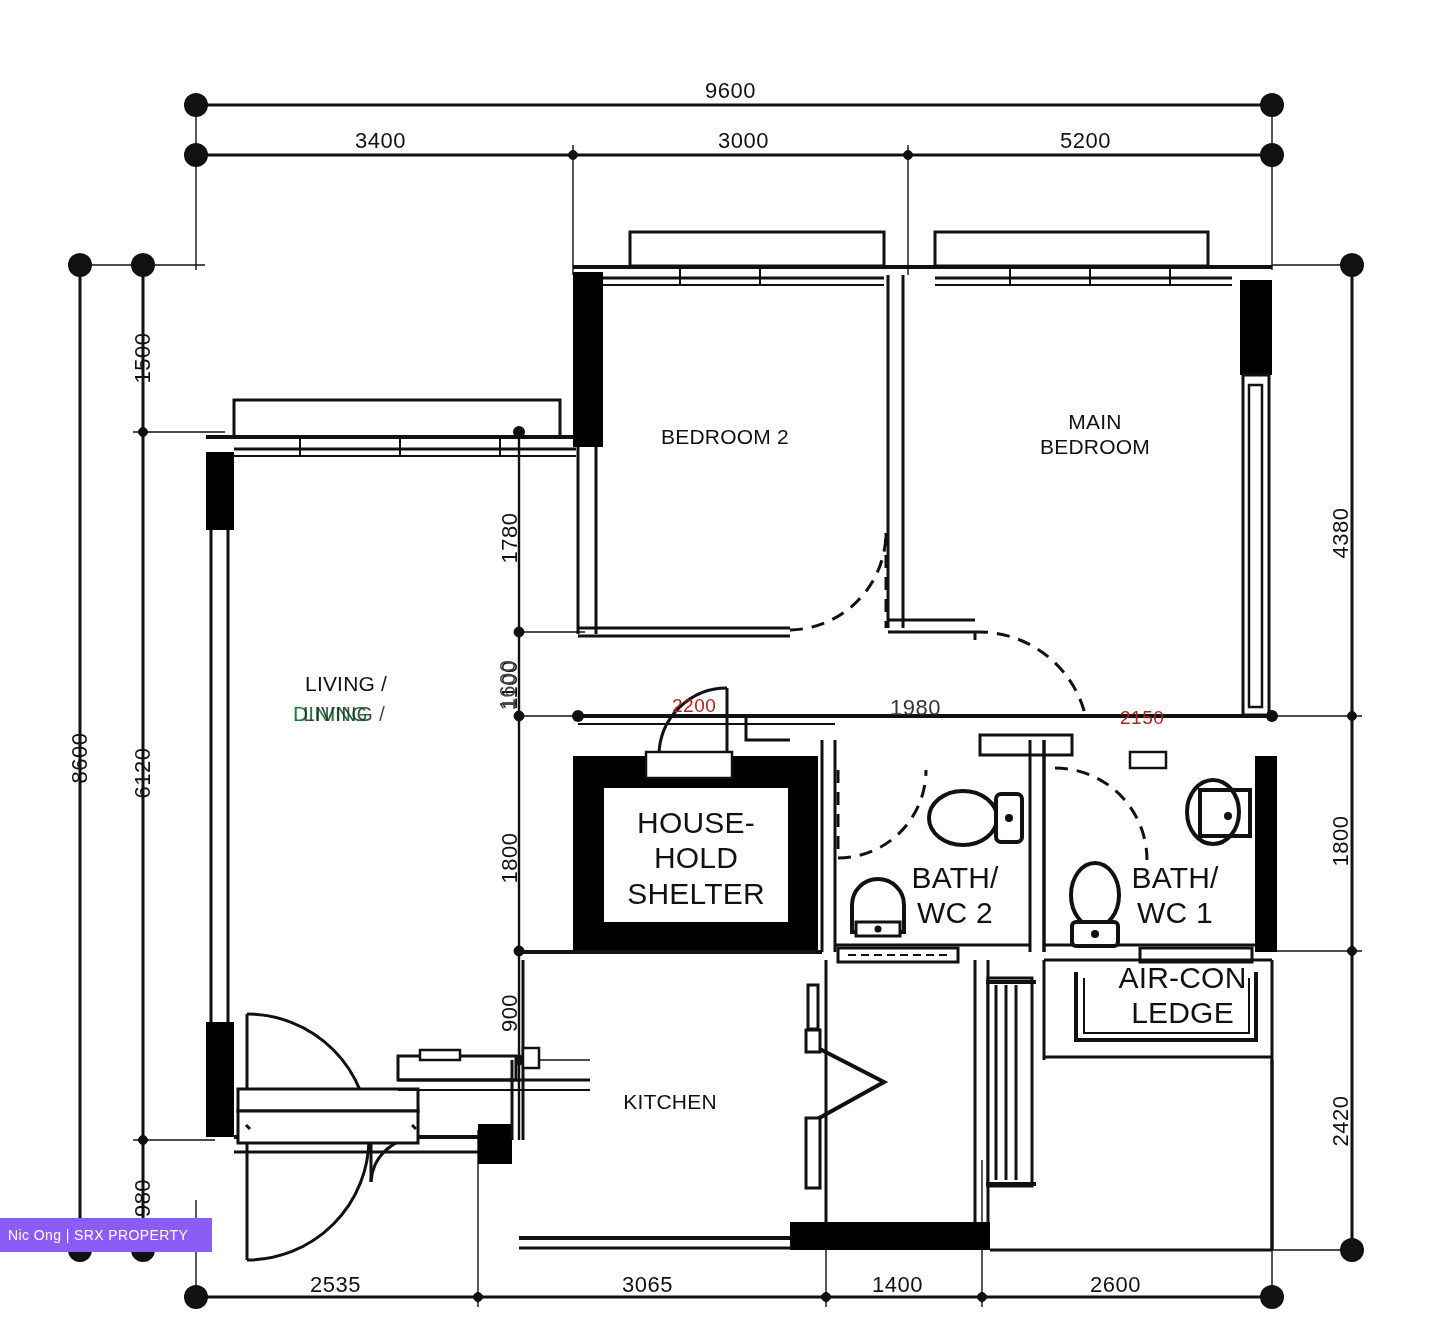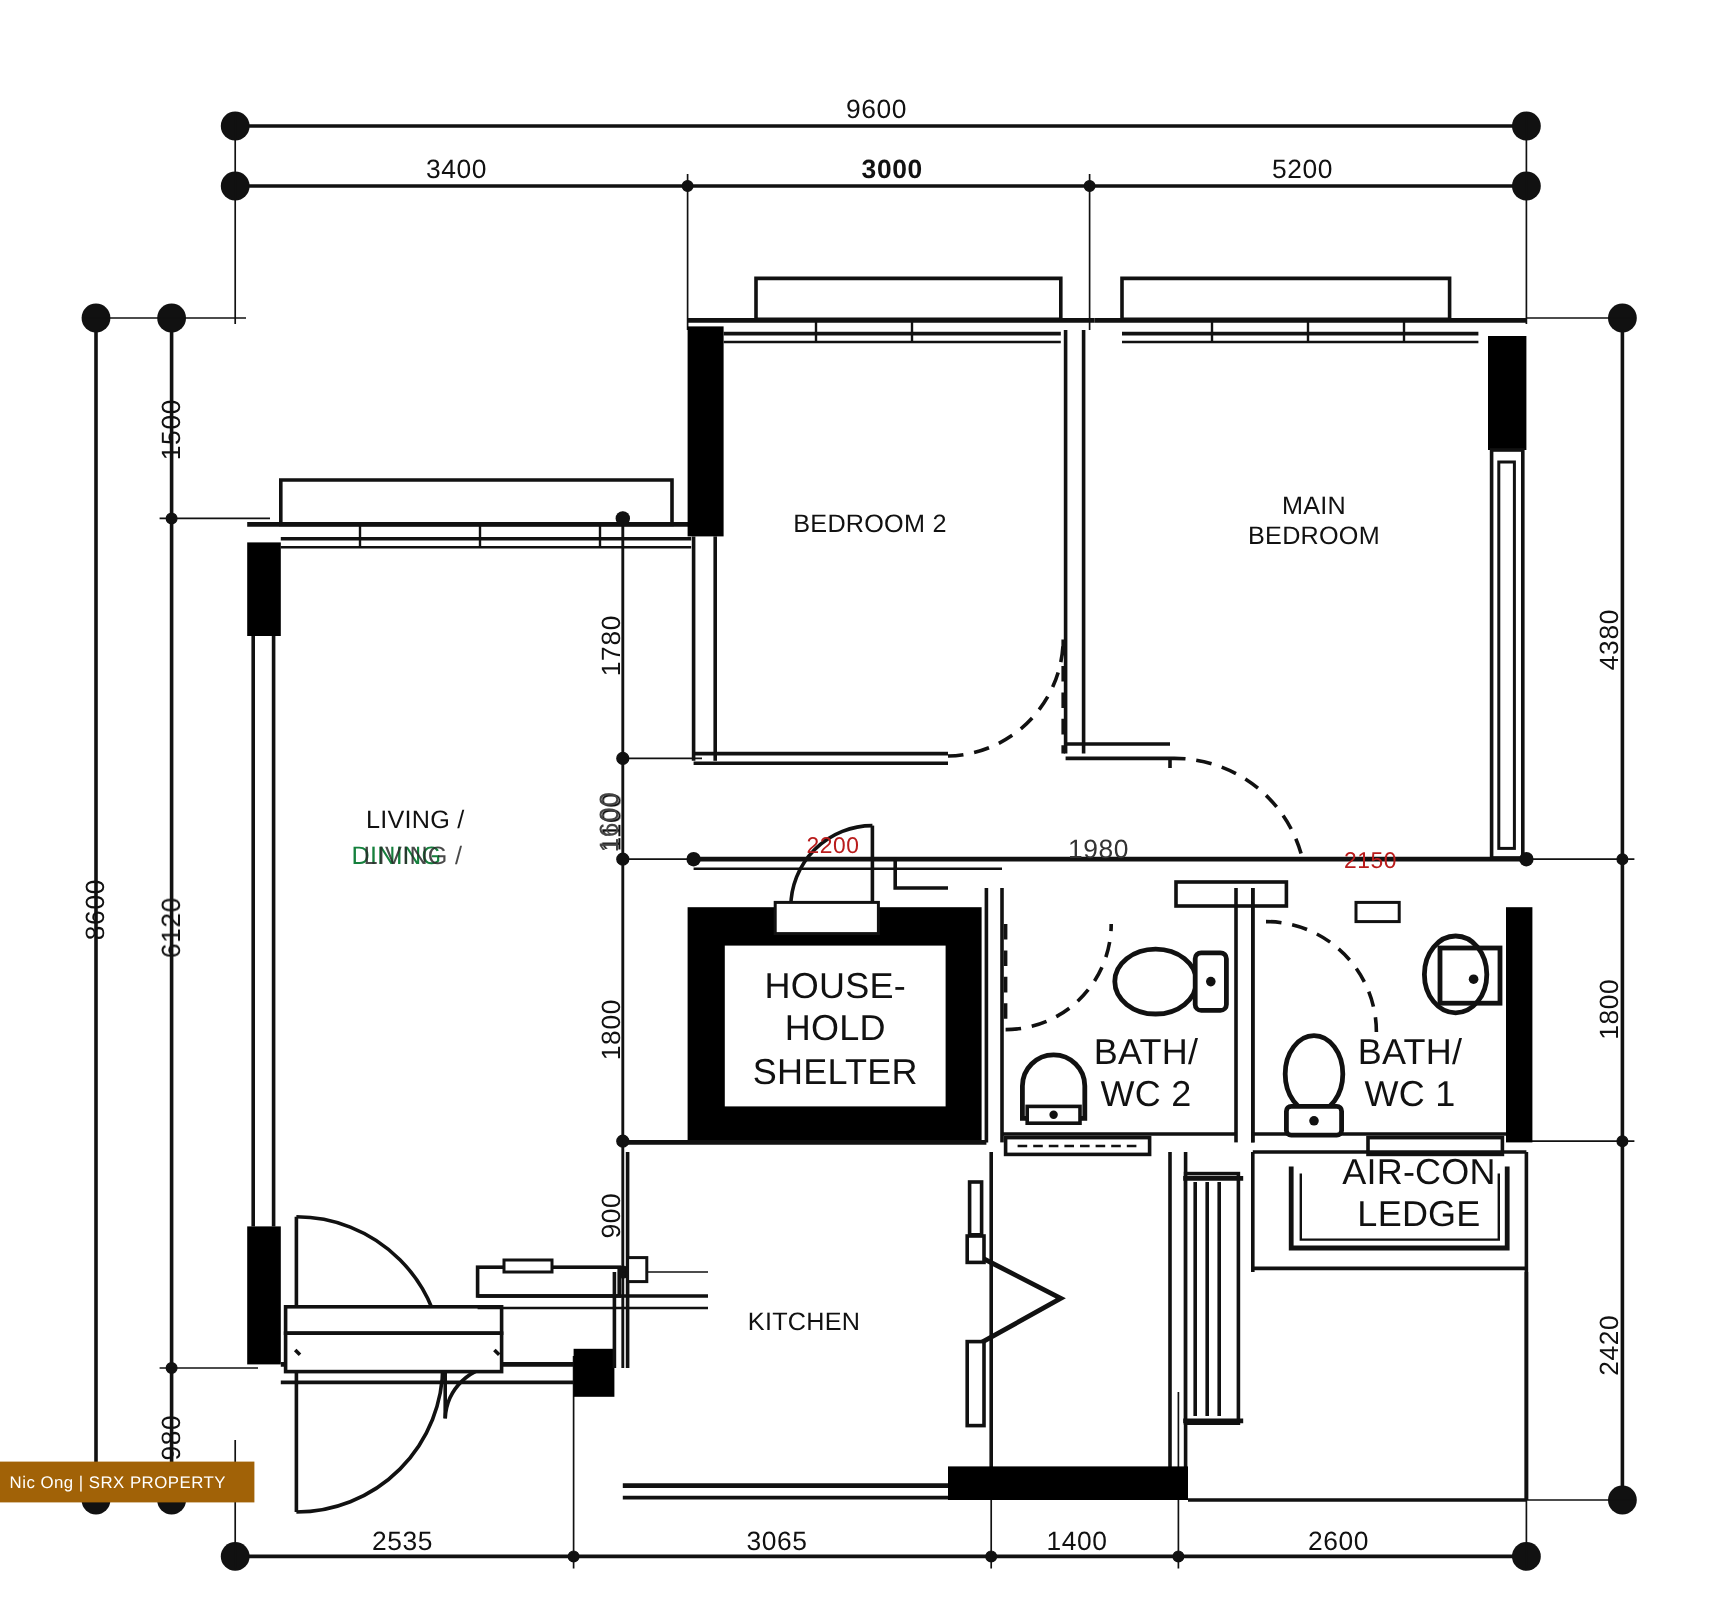--- a/index.html
+++ b/index.html
@@ -10,21 +10,21 @@
     position:relative;overflow:hidden;
     -webkit-font-smoothing:antialiased;
   }
   #stage{position:absolute;inset:0;width:1440px;height:1334px;}
   svg.plan{position:absolute;left:0;top:0;width:1440px;height:1334px;display:block;}
 
   
   .watermark{
     position:absolute;left:0;top:1218px;
     width:212px;height:34px;
-    background:#a16207;
+    background:#8b5cf6;
     display:flex;align-items:center;
     box-sizing:border-box;padding-left:8px;
     z-index:40;
   }
   .watermark span{
     font-size:14px;color:#ffffff;letter-spacing:.4px;
     font-family:"Liberation Sans", sans-serif;white-space:nowrap;
   }
 
   
@@ -341,21 +341,21 @@
 WC 1</div>
 
   <div class="lbl room sm" style="left:1100px;top:960px;width:165px;">AIR-CON
 LEDGE</div>
 
   <div class="lbl room" style="left:570px;top:1090px;width:200px;">KITCHEN</div>
 
 
   <div class="dim" style="left:705px;top:78px;">9600</div>
   <div class="dim" style="left:355px;top:128px;">3400</div>
-  <div class="dim" style="left:718px;top:128px;font-weight:bold;">3000</div>
+  <div class="dim" style="left:718px;top:128px;">3000</div>
   <div class="dim" style="left:1060px;top:128px;">5200</div>
 
   <div class="dim" style="left:310px;top:1272px;">2535</div>
   <div class="dim" style="left:622px;top:1272px;">3065</div>
   <div class="dim" style="left:872px;top:1272px;">1400</div>
   <div class="dim" style="left:1090px;top:1272px;">2600</div>
 
   <div class="dim vert" style="left:30px;top:745px;width:100px;text-align:center;">8600</div>
   <div class="dim vert" style="left:93px;top:345px;width:100px;text-align:center;">1500</div>
   <div class="dim vert blur" style="left:93px;top:760px;width:100px;text-align:center;">6120</div>

